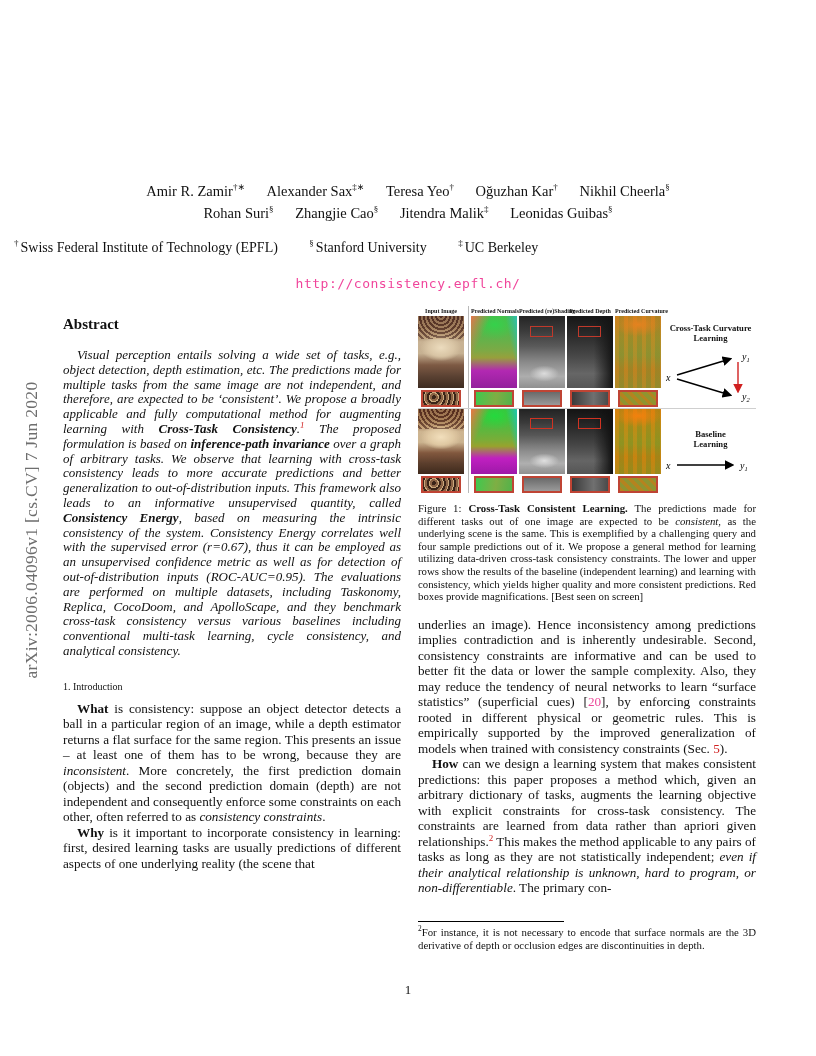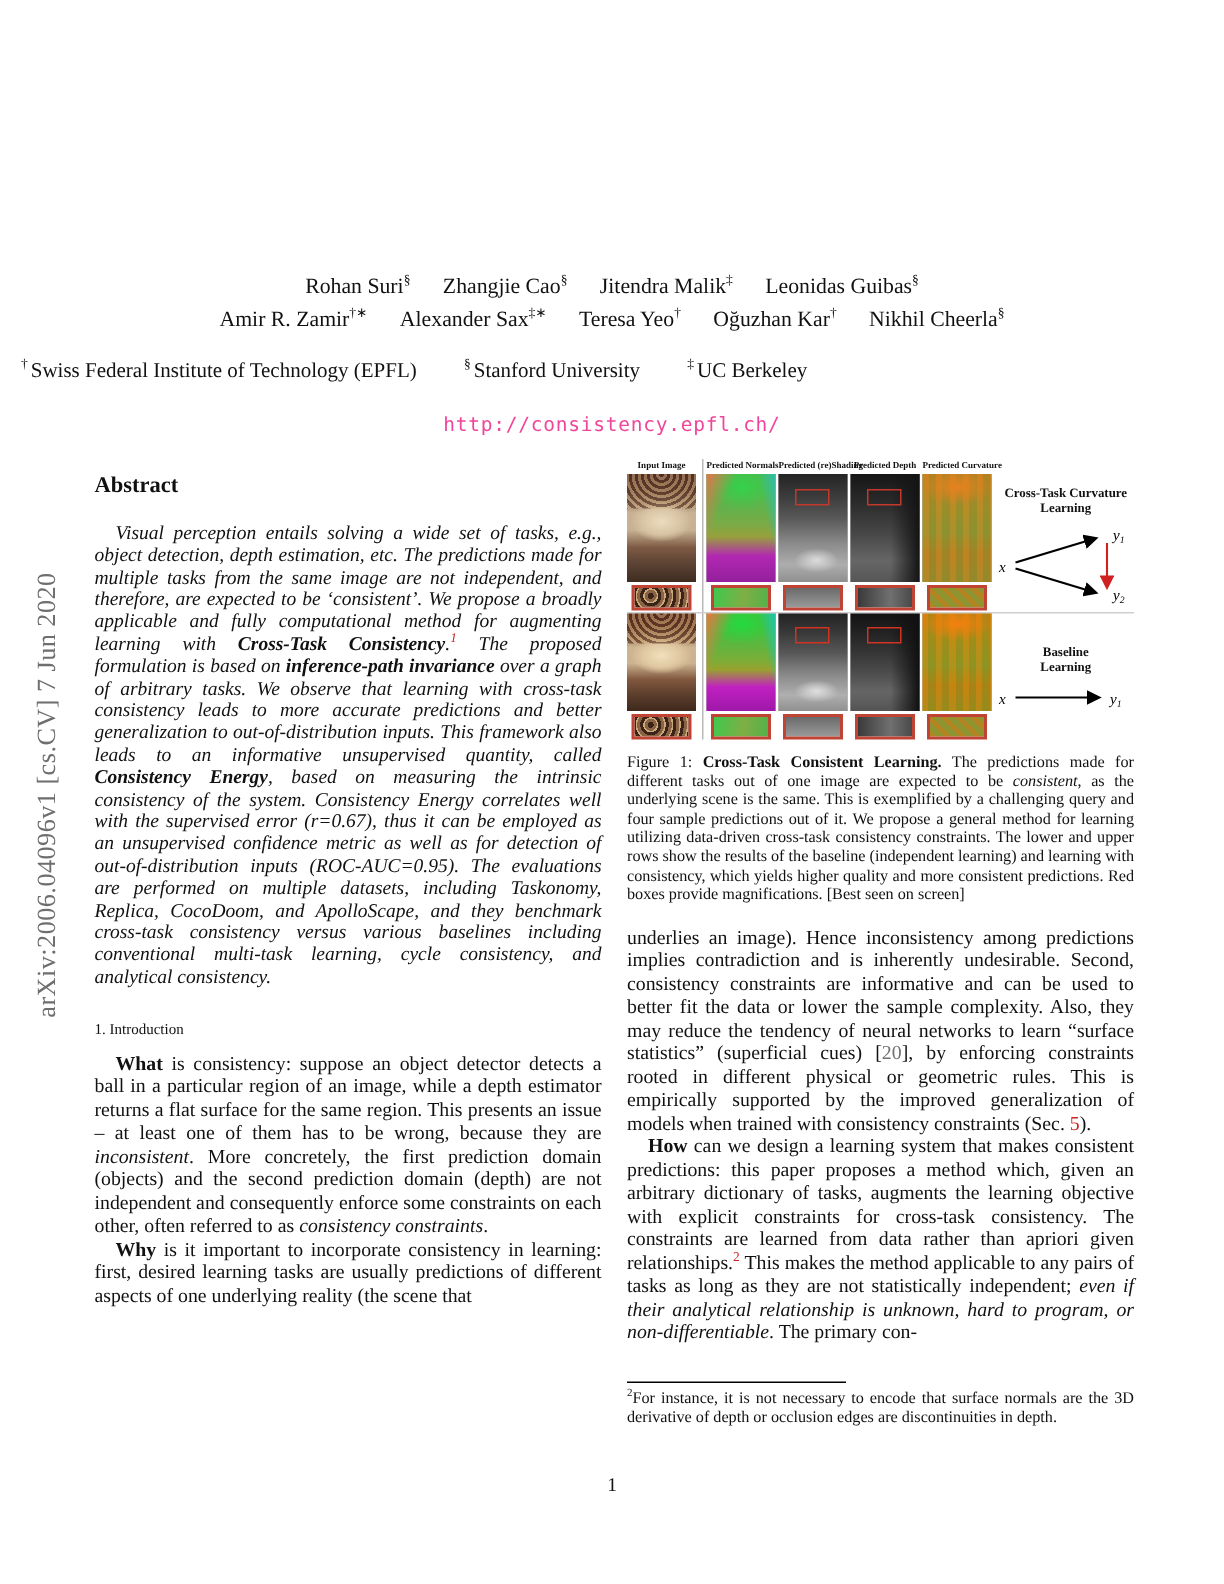--- a/index.html
+++ b/index.html
@@ -37,21 +37,21 @@
     margin-top:15px; font-size:13px; font-style:italic; line-height:14.8px;
     text-align:justify; text-indent:14px;
   }
   .sec-heading{font-size:10px; font-weight:normal; margin:22px 0 9px 0;}
   .body-par{font-size:13.2px; line-height:15.5px; text-align:justify; text-indent:14px; margin:0;}
   .body-par.noindent{text-indent:0;}
   .seg-b{font-weight:700;}
   .seg-i{font-style:italic;}
   .seg-sup{vertical-align:super; font-size:68%; line-height:0;}
   .seg-supred{vertical-align:super; font-size:68%; line-height:0; color:#d02020;}
-  .seg-green{color:#737373;}
+  .seg-green{color:#ec4899;}
   .seg-red{color:#d02020;}
   
   .footnote-block{position:absolute; width:338px; font-size:10.8px; line-height:13px;}
   .fn-left{left:63px; top:916px;}
   .fn-right{left:418px; top:921px;}
   .fn-rule{width:146px; border-top:1px solid #000; margin-bottom:4px;}
   .fn-line{text-align:justify;}
   
   .figure{position:relative; height:192px; margin-bottom:3px;}
   .fig-cols{display:flex; align-items:flex-start;}
@@ -117,31 +117,31 @@
 </head>
 <body>
 
 <div class="page">
 
   <div class="arxiv-banner">arXiv:2006.04096v1  [cs.CV]  7 Jun 2020</div>
 
 
   <div class="hdr-authors">
     <div>
-      <span class="author"><span>Rohan Suri</span><sup>§</sup></span>
-      <span class="author"><span>Zhangjie Cao</span><sup>§</sup></span>
-      <span class="author"><span>Jitendra Malik</span><sup>‡</sup></span>
-      <span class="author"><span>Leonidas Guibas</span><sup>§</sup></span>
-    </div>
-    <div>
       <span class="author"><span>Amir R. Zamir</span><sup>†∗</sup></span>
       <span class="author"><span>Alexander Sax</span><sup>‡∗</sup></span>
       <span class="author"><span>Teresa Yeo</span><sup>†</sup></span>
       <span class="author"><span>Oğuzhan Kar</span><sup>†</sup></span>
       <span class="author"><span>Nikhil Cheerla</span><sup>§</sup></span>
+    </div>
+    <div>
+      <span class="author"><span>Rohan Suri</span><sup>§</sup></span>
+      <span class="author"><span>Zhangjie Cao</span><sup>§</sup></span>
+      <span class="author"><span>Jitendra Malik</span><sup>‡</sup></span>
+      <span class="author"><span>Leonidas Guibas</span><sup>§</sup></span>
     </div>
   </div>
 
   <div class="hdr-affils">
     <span class="affil"><sup>†</sup><span>Swiss Federal Institute of Technology (EPFL)</span></span>
     <span class="affil"><sup>§</sup><span>Stanford University</span></span>
     <span class="affil"><sup>‡</sup><span>UC Berkeley</span></span>
   </div>
 
   <div class="hdr-url">

